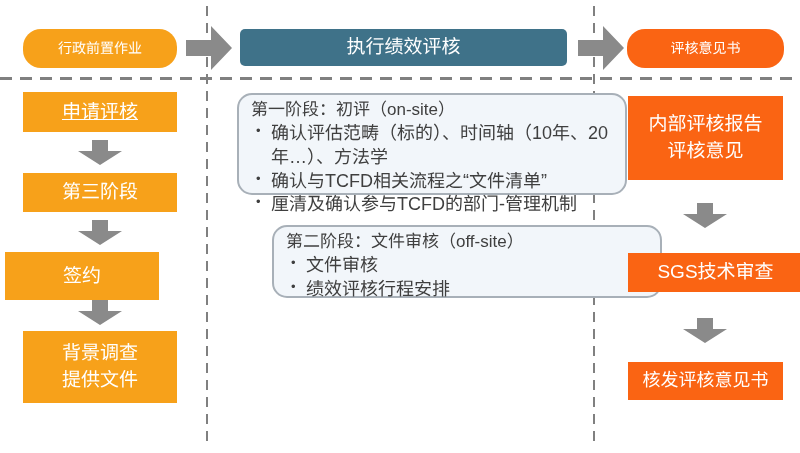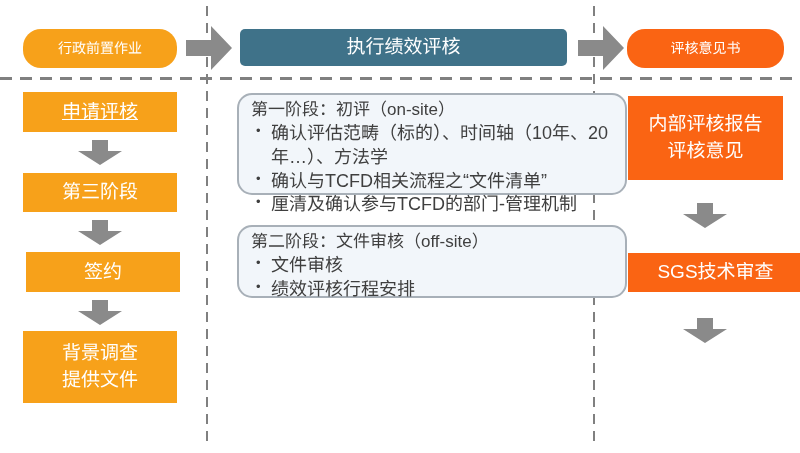--- a/index.html
+++ b/index.html
@@ -125,39 +125,39 @@
   <svg class="arrow" style="left:78px; top:140px;" width="44" height="25" viewBox="0 0 44 25">
     <polygon points="14,0 30,0 30,11 44,11 22,25 0,11 14,11"></polygon>
   </svg>
 
   <div class="box amber" style="left:23px; top:173px; width:154px; height:39px;">第三阶段</div>
 
   <svg class="arrow" style="left:78px; top:220px;" width="44" height="25" viewBox="0 0 44 25">
     <polygon points="14,0 30,0 30,11 44,11 22,25 0,11 14,11"></polygon>
   </svg>
 
-  <div class="box amber" style="left:26px; top:252px; width:154px; height:40px;">签约</div>
+  <div class="box amber" style="left:5px; top:252px; width:154px; height:48px;">签约</div>
 
   <svg class="arrow" style="left:78px; top:300px;" width="44" height="25" viewBox="0 0 44 25">
     <polygon points="14,0 30,0 30,11 44,11 22,25 0,11 14,11"></polygon>
   </svg>
 
   <div class="box amber" style="left:23px; top:331px; width:154px; height:72px;">背景调查
 提供文件</div>
 
   <div class="stage" style="top:93px; height:102px;">
     <div class="stage-title">第一阶段：初评（on-site）</div>
     <ul class="stage-bullets">
       <li>确认评估范畴（标的）、时间轴（10年、20年…）、方法学</li>
       <li>确认与TCFD相关流程之“文件清单”</li>
       <li>厘清及确认参与TCFD的部门-管理机制</li>
     </ul>
   </div>
 
-  <div class="stage" style="top:225px; height:73px;">
+  <div class="stage" style="top:225px; height:73px;margin-left:35px;">
     <div class="stage-title">第二阶段：文件审核（off-site）</div>
     <ul class="stage-bullets">
       <li>文件审核</li>
       <li>绩效评核行程安排</li>
     </ul>
   </div>
 
 
   <div class="box orange" style="left:628px; top:96px; width:155px; height:84px;">内部评核报告
 评核意见</div>
@@ -165,14 +165,15 @@
   <svg class="arrow" style="left:683px; top:203px;" width="44" height="25" viewBox="0 0 44 25">
     <polygon points="14,0 30,0 30,11 44,11 22,25 0,11 14,11"></polygon>
   </svg>
 
   <div class="box orange" style="left:628px; top:253px; width:175px; height:39px;">SGS技术审查</div>
 
   <svg class="arrow" style="left:683px; top:318px;" width="44" height="25" viewBox="0 0 44 25">
     <polygon points="14,0 30,0 30,11 44,11 22,25 0,11 14,11"></polygon>
   </svg>
 
+  <div class="box orange" style="left:628px; top:362px; width:155px; height:38px; font-size:18px;">核发评核意见书</div>
 
 </div>
 
 </body></html>

